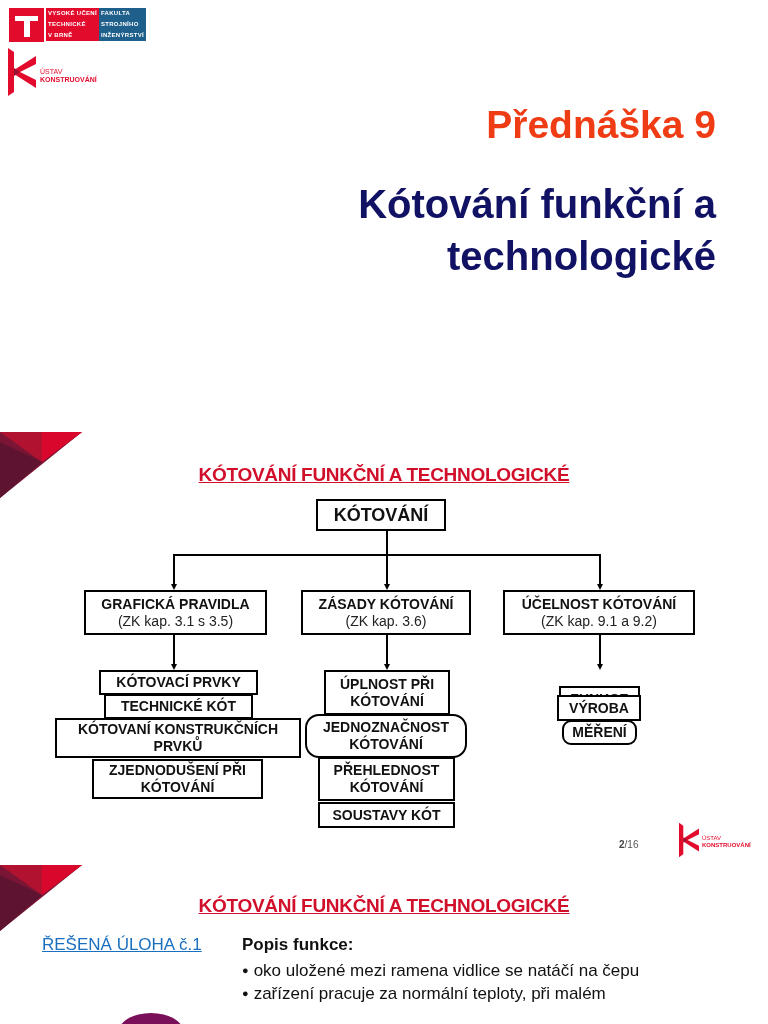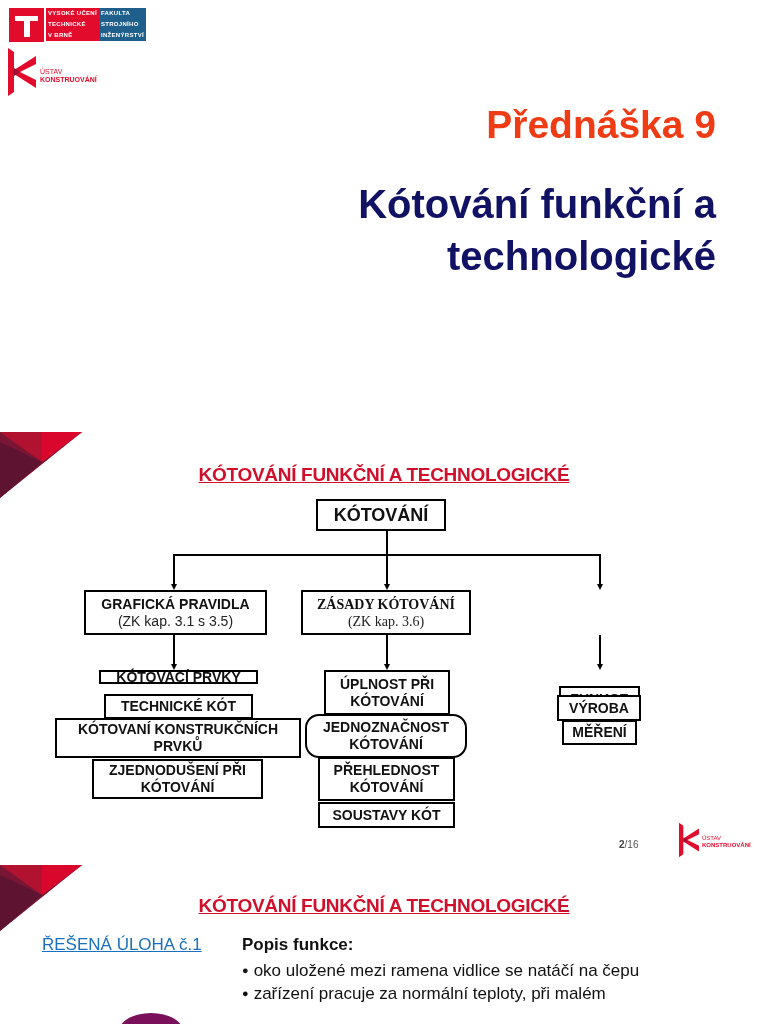--- a/index.html
+++ b/index.html
@@ -101,45 +101,49 @@
   <div class="line" style="left:386px; top:122px; width:2px; height:32px;"></div>
   <div class="line" style="left:599px; top:122px; width:2px; height:32px;"></div>
   <div class="arrow" style="left:171px; top:152px;"></div>
   <div class="arrow" style="left:384px; top:152px;"></div>
   <div class="arrow" style="left:597px; top:152px;"></div>
 
   <div class="box" style="left:84px; top:158px; width:183px; height:45px;">
     <div>GRAFICKÁ PRAVIDLA</div>
     <div class="sub">(ZK kap. 3.1 s 3.5)</div>
   </div>
-  <div class="box" style="left:301px; top:158px; width:170px; height:45px;font-family:Liberation Serif, serif;">
+  <div class="box" style="left:301px; top:158px; width:170px; height:45px;">
     <div>ZÁSADY KÓTOVÁNÍ</div>
     <div class="sub">(ZK kap. 3.6)</div>
+  </div>
+  <div class="box" style="left:503px; top:158px; width:192px; height:45px;">
+    <div>ÚČELNOST KÓTOVÁNÍ</div>
+    <div class="sub">(ZK kap. 9.1 a 9.2)</div>
   </div>
 
   <div class="line" style="left:173px; top:203px; width:2px; height:30px;"></div>
   <div class="line" style="left:386px; top:203px; width:2px; height:30px;"></div>
   <div class="line" style="left:599px; top:203px; width:2px; height:30px;"></div>
   <div class="arrow" style="left:171px; top:232px;"></div>
   <div class="arrow" style="left:384px; top:232px;"></div>
   <div class="arrow" style="left:597px; top:232px;"></div>
 
-  <div class="box" style="left:99px; top:238px; width:159px; height:14px;">KÓTOVACÍ PRVKY</div>
+  <div class="box" style="left:99px; top:238px; width:159px; height:25px;">KÓTOVACÍ PRVKY</div>
   <div class="box" style="left:104px; top:262px; width:149px; height:25px;">TECHNICKÉ KÓT</div>
   <div class="box" style="left:55px; top:286px; width:246px; height:40px; padding:0 8px;">KÓTOVANÍ KONSTRUKČNÍCH PRVKŮ</div>
   <div class="box" style="left:92px; top:327px; width:171px; height:40px; padding:0 6px;">ZJEDNODUŠENÍ PŘI KÓTOVÁNÍ</div>
 
   <div class="box" style="left:324px; top:238px; width:126px; height:45px; padding:0 8px;">ÚPLNOST PŘI KÓTOVÁNÍ</div>
   <div class="box" style="left:305px; top:282px; width:162px; height:44px;border-radius:14px;">JEDNOZNAČNOST KÓTOVÁNÍ</div>
   <div class="box" style="left:318px; top:325px; width:137px; height:44px; padding:0 10px;">PŘEHLEDNOST KÓTOVÁNÍ</div>
   <div class="box" style="left:318px; top:370px; width:137px; height:26px;">SOUSTAVY KÓT</div>
 
   <div class="box" style="left:559px; top:254px; width:81px; height:26px;">FUNKCE</div>
   <div class="box" style="left:557px; top:263px; width:84px; height:26px;">VÝROBA</div>
-  <div class="box" style="left:562px; top:288px; width:75px; height:25px;">MĚŘENÍ</div>
+  <div class="box" style="left:562px; top:288px; width:75px; height:25px;border-radius:9px;">MĚŘENÍ</div>
 
   <div class="page-num"><b>2</b><span>/16</span></div>
   <div class="ustav-logo" style="left:679px; top:390px;">
     <svg class="k" width="20" height="36" viewBox="0 0 28 48">
       <polygon points="0,0 6,4 6,44 0,48" fill="#e30b2c"></polygon>
       <polygon points="6,22 28,8 28,16 12,24 28,32 28,40 6,26" fill="#e30b2c"></polygon>
       <polygon points="6,20 12,24 6,28" fill="#9a1030"></polygon>
     </svg>
     <div class="txt" style="font-size:6px; margin-left:3px; margin-top:4px;">
       <div style="font-weight:normal;">ÚSTAV</div>

